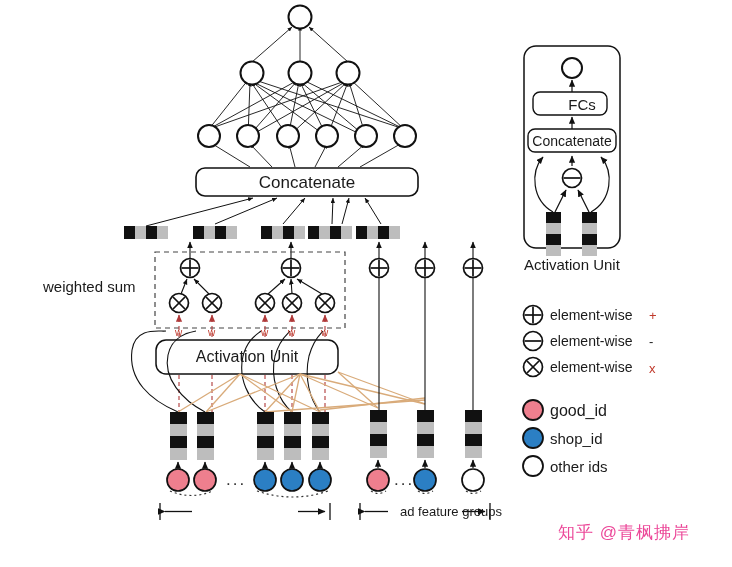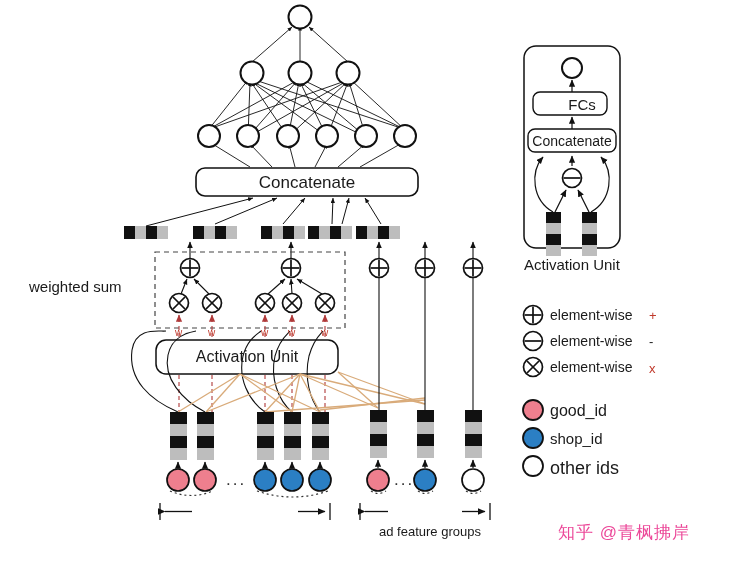--- a/index.html
+++ b/index.html
@@ -390,48 +390,48 @@
     <line x1="527" y1="361" x2="539" y2="373" stroke="#111" stroke-width="1.7"></line>
     <line x1="539" y1="361" x2="527" y2="373" stroke="#111" stroke-width="1.7"></line>
   </g>
   <circle cx="533" cy="410" r="10" fill="#ee7f8e" stroke="#111" stroke-width="1.8"></circle>
   <circle cx="533" cy="438" r="10" fill="#2b7fc4" stroke="#111" stroke-width="1.8"></circle>
   <circle cx="533" cy="466" r="10" fill="#ffffff" stroke="#111" stroke-width="1.8"></circle>
 </svg>
 
 <div class="lbl" style="left:196px;top:173px;width:222px;text-align:center;font-size:17px;">Concatenate</div>
 
-<div class="lbl t-weighted" style="left:29px;top:278px;">weighted sum</div>
+<div class="lbl t-weighted" style="left:43px;top:278px;">weighted sum</div>
 
 <div class="lbl t-au" style="left:156px;top:348px;width:182px;text-align:center;font-size:16px;">Activation Unit</div>
 
 <div class="lbl red" style="left:175px;top:327px;font-size:10px;">w</div>
 <div class="lbl red" style="left:208px;top:327px;font-size:10px;">w</div>
 <div class="lbl red" style="left:261px;top:327px;font-size:10px;">w</div>
 <div class="lbl red" style="left:288px;top:327px;font-size:10px;">w</div>
 <div class="lbl red" style="left:321px;top:327px;font-size:10px;">w</div>
 
 <div class="lbl" style="left:226px;top:470px;font-size:17px;letter-spacing:2px;color:#333;">...</div>
 <div class="lbl" style="left:394px;top:470px;font-size:17px;letter-spacing:2px;color:#333;">...</div>
 
-<div class="lbl t-group" style="left:379px;top:504px;margin-top:20px;">ad feature groups</div>
+<div class="lbl t-group" style="left:400px;top:504px;">ad feature groups</div>
 
 
 <div class="lbl" style="left:533px;top:96px;width:98px;text-align:center;font-size:15px;">FCs</div>
 <div class="lbl" style="left:528px;top:133px;width:88px;text-align:center;font-size:14px;">Concatenate</div>
 <div class="lbl t-au" style="left:524px;top:256px;font-size:15px;">Activation Unit</div>
 
 <div class="lbl t-legend" style="left:550px;top:307px;">element-wise</div>
 <div class="lbl t-legend red" style="left:649px;top:308px;font-size:13px;">+</div>
 
 <div class="lbl t-legend" style="left:550px;top:333px;">element-wise</div>
 <div class="lbl t-legend" style="left:649px;top:334px;font-size:13px;">-</div>
 
 <div class="lbl t-legend" style="left:550px;top:359px;">element-wise</div>
 <div class="lbl t-legend red" style="left:649px;top:361px;font-size:13px;">x</div>
 
 <div class="lbl t-legend" style="left:550px;top:402px;font-size:16px;">good_id</div>
 <div class="lbl t-legend" style="left:550px;top:430px;font-size:15px;">shop_id</div>
-<div class="lbl t-legend" style="left:550px;top:458px;font-size:18px;">other ids</div>
+<div class="lbl t-legend" style="left:550px;top:458px;font-size:15px;">other ids</div>
 
 <div class="wm" style="left:558px;top:521px;">知乎 @青枫拂岸</div>
 
 </div>
 
 </body></html>

